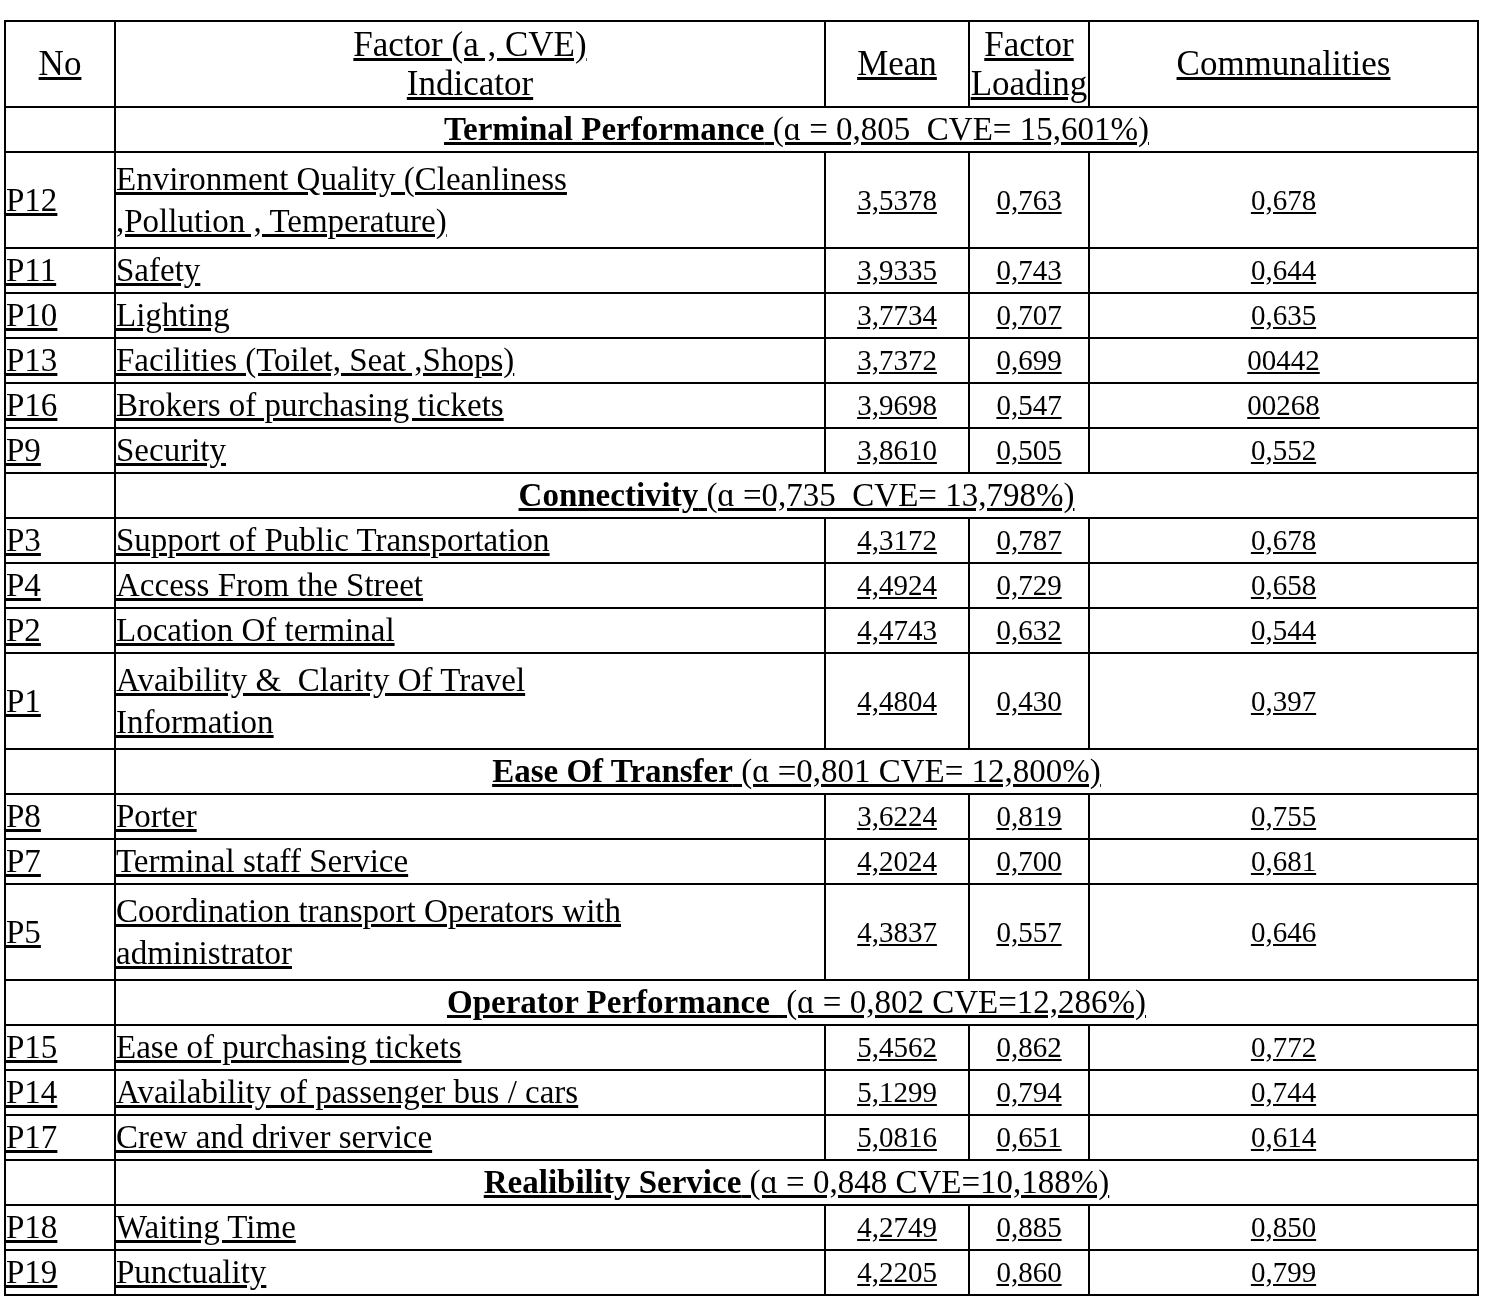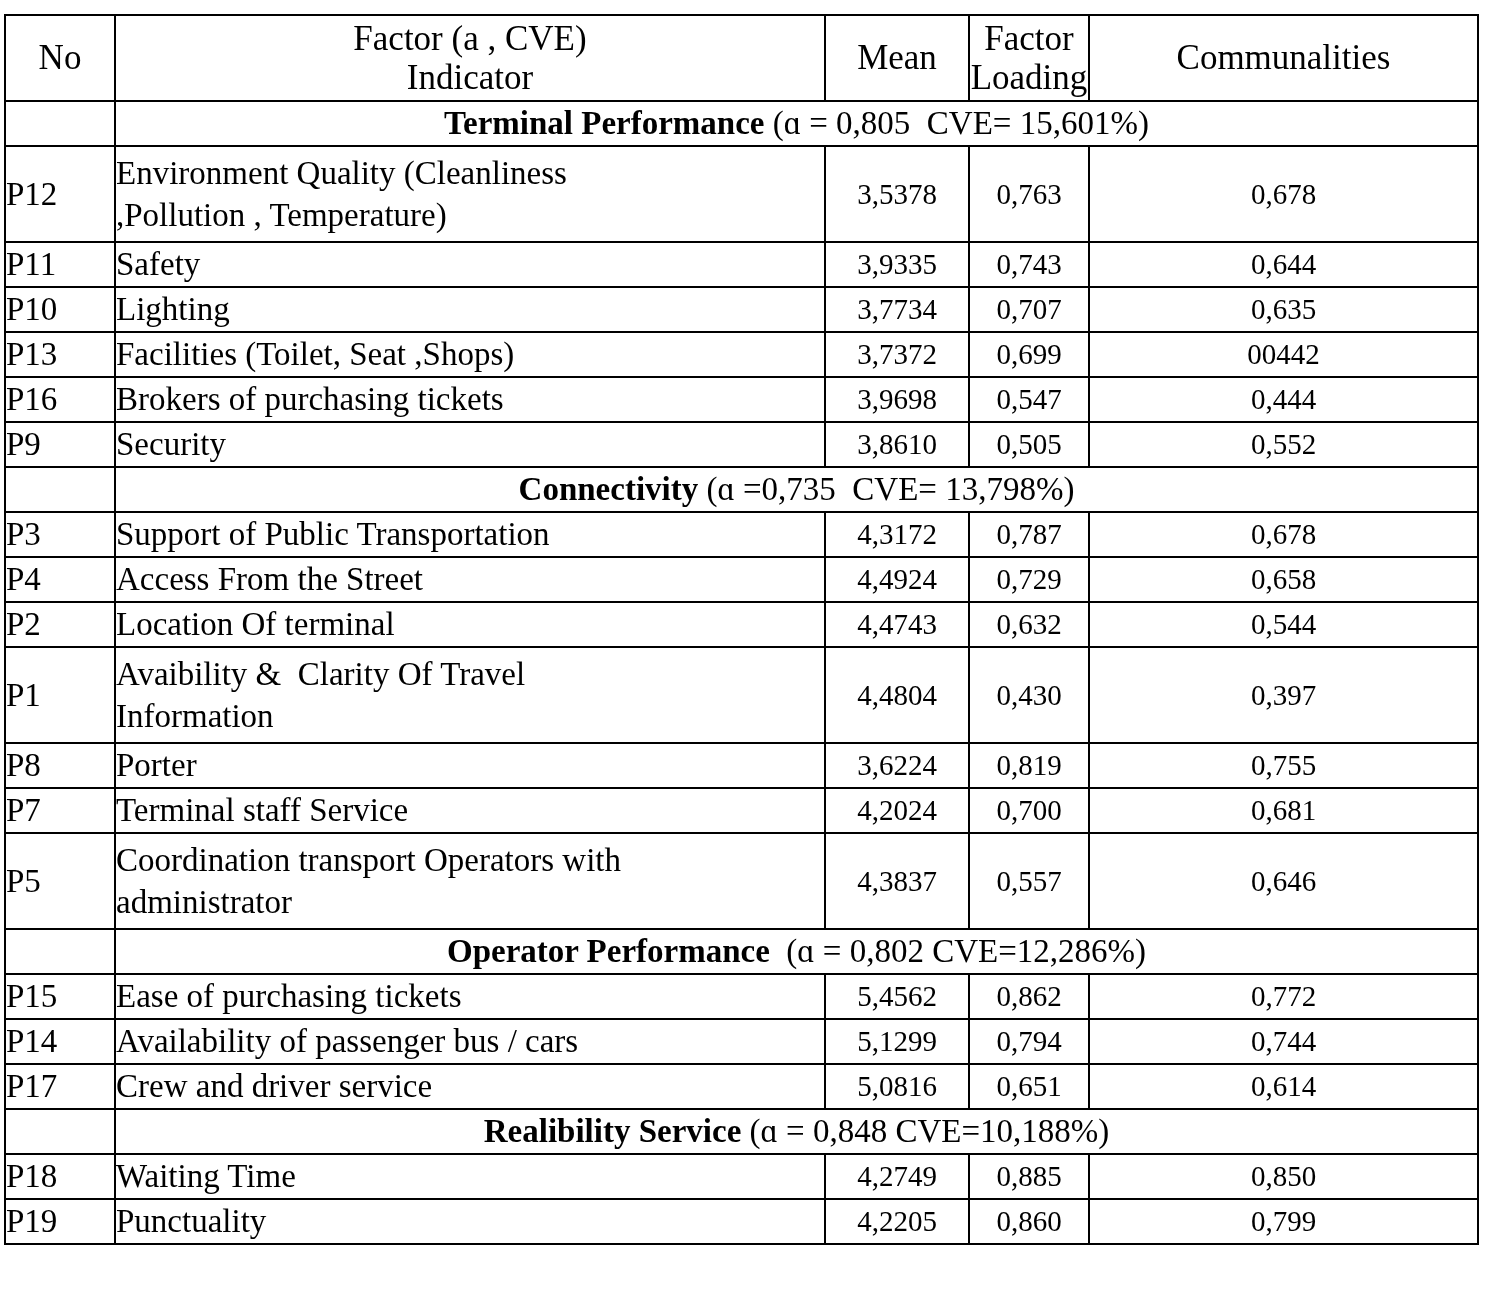--- a/index.html
+++ b/index.html
@@ -14,21 +14,22 @@
     font-family: "Liberation Serif", "DejaVu Serif", serif;
     color: #000000;
   }
   .sheet {
     position: relative;
     width: 1388px;
     height: 1300px;
     background: #ffffff;
     box-sizing: border-box;
     padding-left: 4px;
-    padding-top: 14px;
+    padding-top: 20px;
+    text-decoration: underline;
   }
   table.factor-table {
     border-collapse: collapse;
     width: 1473px;
     table-layout: fixed;
     background: #ffffff;
   }
   table.factor-table td,
   table.factor-table th {
     border: 2px solid #000000;
@@ -154,21 +155,21 @@
           <td class="cell-ind">Facilities (Toilet, Seat ,Shops)</td>
           <td class="cell-num">3,7372</td>
           <td class="cell-num">0,699</td>
           <td class="cell-num">00442</td>
         </tr>
         <tr class="data-row">
           <td class="cell-no">P16</td>
           <td class="cell-ind">Brokers of purchasing tickets</td>
           <td class="cell-num">3,9698</td>
           <td class="cell-num">0,547</td>
-          <td class="cell-num">0,444</td>
+          <td class="cell-num">00268</td>
         </tr>
         <tr class="data-row">
           <td class="cell-no">P9</td>
           <td class="cell-ind">Security</td>
           <td class="cell-num">3,8610</td>
           <td class="cell-num">0,505</td>
           <td class="cell-num">0,552</td>
         </tr>
         <tr class="section-row">
           <td class="section-no"></td>
@@ -196,20 +197,24 @@
           <td class="cell-num">0,544</td>
         </tr>
         <tr class="data-row tall">
           <td class="cell-no">P1</td>
           <td class="cell-ind">Avaibility &amp;  Clarity Of Travel
 Information</td>
           <td class="cell-num">4,4804</td>
           <td class="cell-num">0,430</td>
           <td class="cell-num">0,397</td>
         </tr>
+        <tr class="section-row">
+          <td class="section-no"></td>
+          <td class="section-cell" colspan="4"><span class="sec-name">Ease Of Transfer</span><span class="sec-stats"> (ɑ =0,801 CVE= 12,800%)</span></td>
+        </tr>
         <tr class="data-row">
           <td class="cell-no">P8</td>
           <td class="cell-ind">Porter</td>
           <td class="cell-num">3,6224</td>
           <td class="cell-num">0,819</td>
           <td class="cell-num">0,755</td>
         </tr>
         <tr class="data-row">
           <td class="cell-no">P7</td>
           <td class="cell-ind">Terminal staff Service</td>

